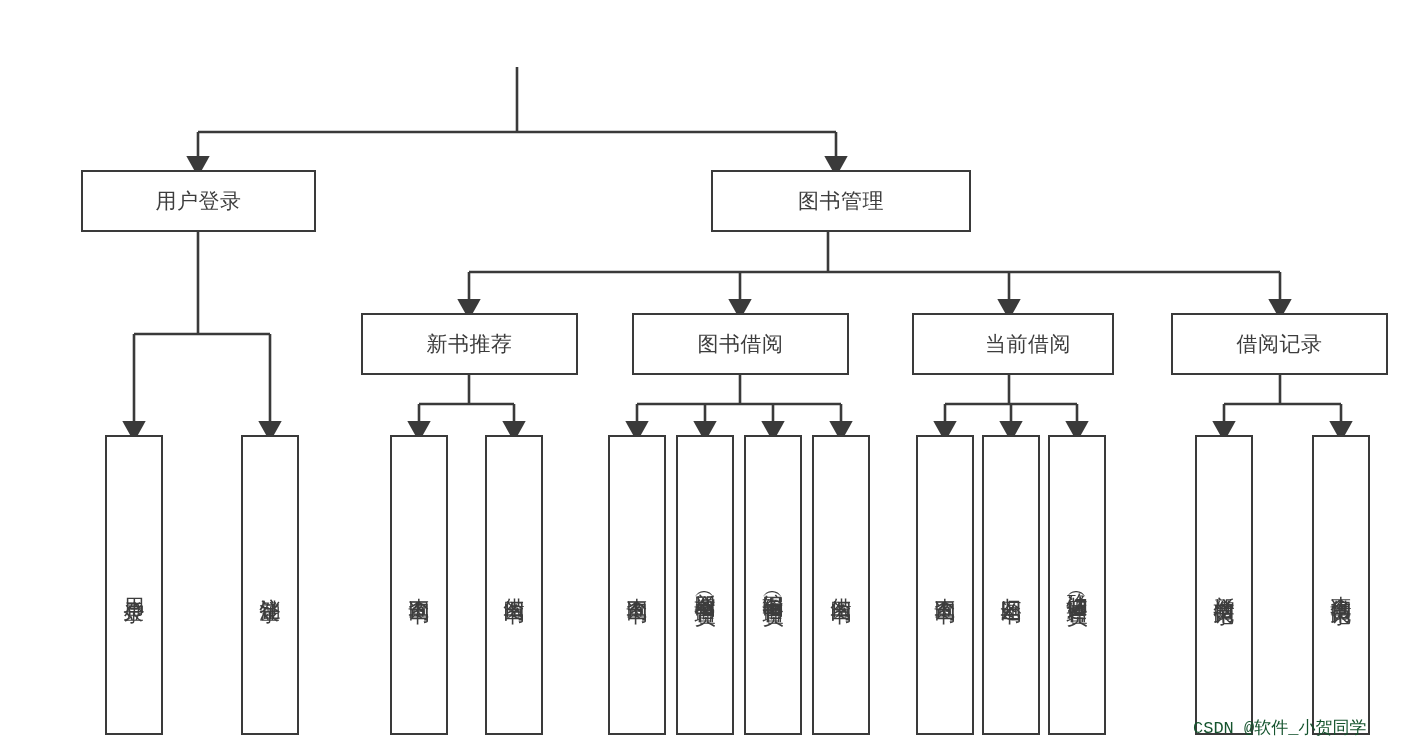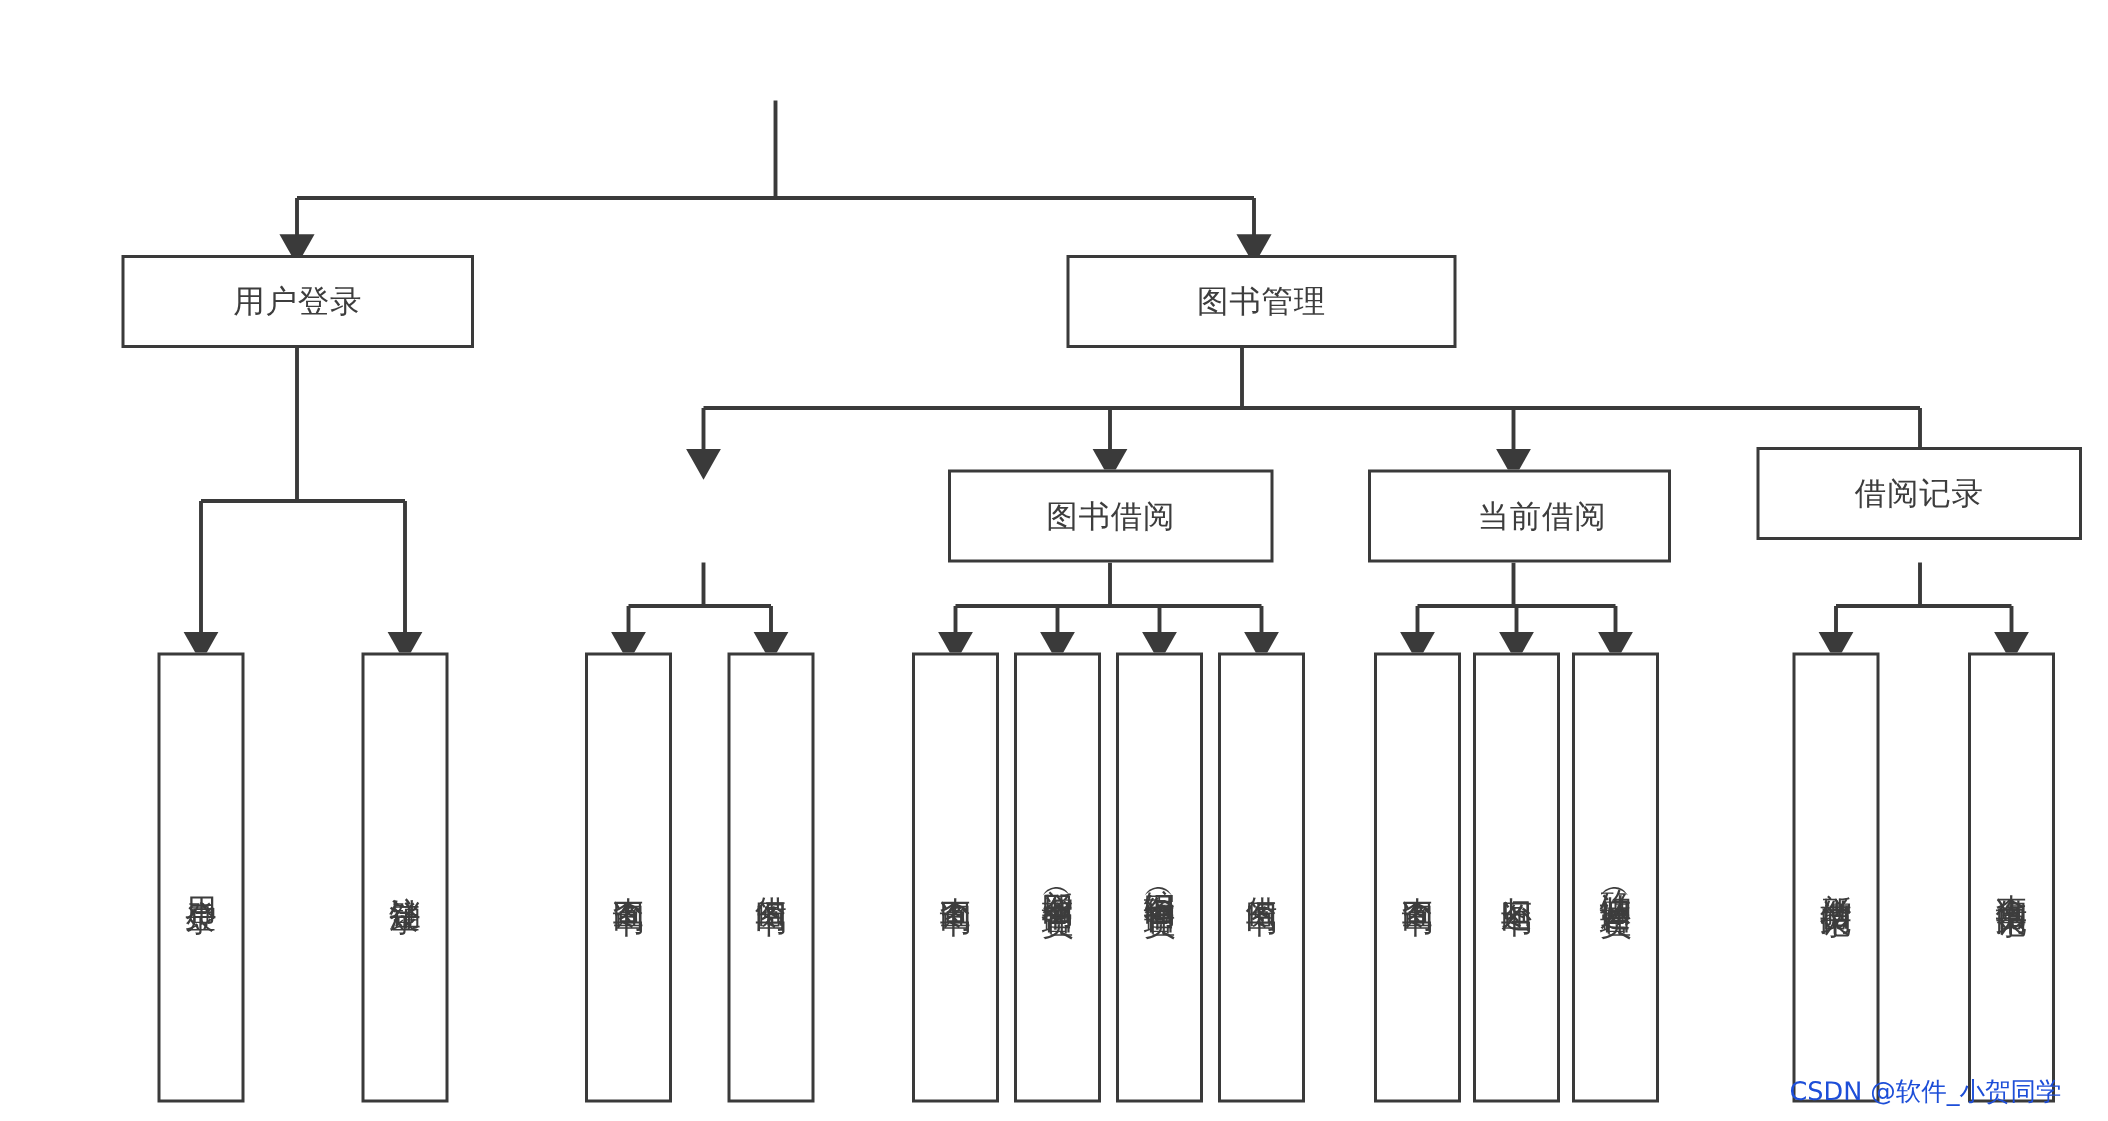--- a/index.html
+++ b/index.html
@@ -56,24 +56,25 @@
   .node.vert .node-label {
     writing-mode: vertical-rl;
     text-orientation: upright;
     font-size: 21px;
     line-height: 1.05;
     letter-spacing: 2px;
     max-height: 284px;
   }
   .watermark {
     position: absolute;
-    color: #1d4ed8;
+    color: #14532d;
     font-size: 17px;
     white-space: nowrap;
     user-select: none;
+    font-family: Liberation Mono, monospace;
   }
 </style>
 </head>
 <body>
 
 <div id="diagram-root">
 
   <svg id="edges-layer" viewBox="0 0 1405 747" width="1405" height="747">
     <defs>
       <marker id="arrowhead" markerWidth="9" markerHeight="9" refX="1.5" refY="4.5" orient="auto" markerUnits="strokeWidth">
@@ -125,27 +126,30 @@
   </svg>
 
 
   <div class="node horiz" style="left:81px; top:170px; width:235px; height:62px;">
     <span class="node-label">用户登录</span>
   </div>
   <div class="node horiz" style="left:711px; top:170px; width:260px; height:62px;">
     <span class="node-label">图书管理</span>
   </div>
 
+  <div class="node horiz" style="left:361px; top:313px; width:217px; height:62px;">
+    <span class="node-label">新书推荐</span>
+  </div>
   <div class="node horiz" style="left:632px; top:313px; width:217px; height:62px;">
     <span class="node-label">图书借阅</span>
   </div>
   <div class="node horiz" style="left:912px; top:313px; width:202px; height:62px;padding-left:30px;">
     <span class="node-label">当前借阅</span>
   </div>
-  <div class="node horiz" style="left:1171px; top:298px; width:217px; height:62px;align-items:center;">
+  <div class="node horiz" style="left:1171px; top:313px; width:217px; height:62px;align-items:center;">
     <span class="node-label">借阅记录</span>
   </div>
 
   <div class="node vert" style="left:105px; top:435px; width:58px; height:300px;">
     <span class="node-label">用户登录</span>
   </div>
   <div class="node vert" style="left:241px; top:435px; width:58px; height:300px;">
     <span class="node-label">注销登录</span>
   </div>
 

